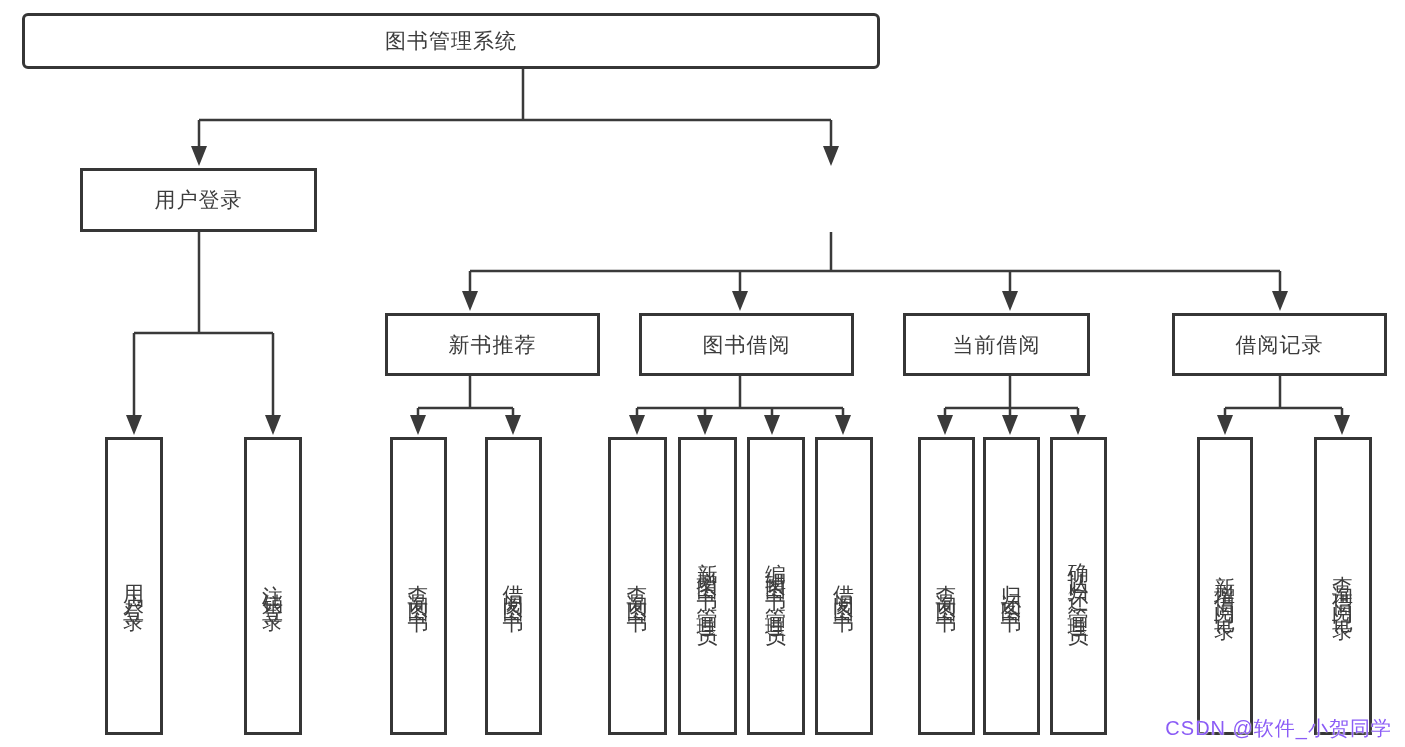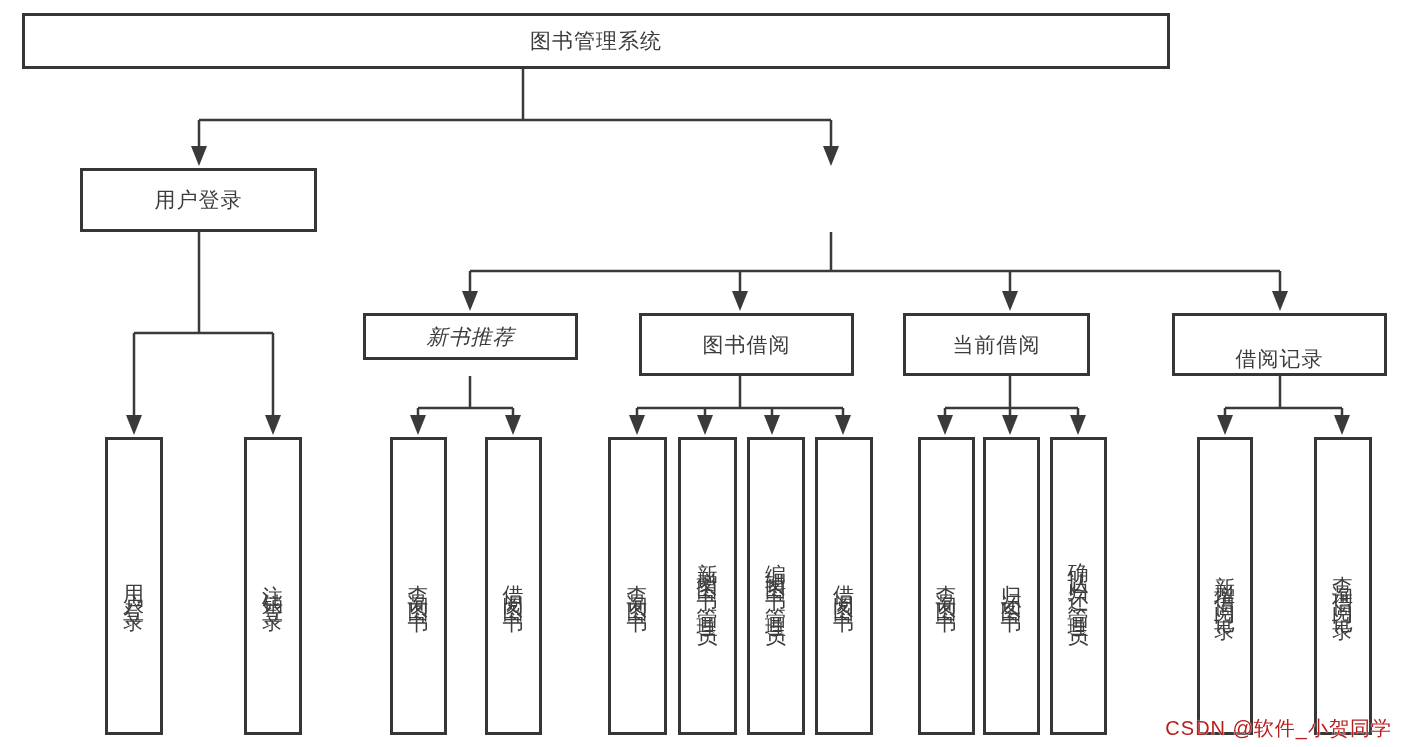--- a/index.html
+++ b/index.html
@@ -37,21 +37,21 @@
     font-size: 21px;
     letter-spacing: 9px;
     line-height: 1;
     white-space: nowrap;
   }
   .watermark {
     position: absolute;
     right: 13px;
     bottom: 5px;
     font-size: 20px;
-    color: #b91c1c;
+    color: #8b5cf6;
     text-shadow: 0 0 2px #ffffff, 0 0 1px #ffffff;
     letter-spacing: 1px;
     z-index: 5;
     white-space: nowrap;
   }
 </style>
 </head>
 <body>
 
 <div class="stage">
@@ -71,38 +71,38 @@
       M1002 291 H1018 L1010 311 Z  M1272 291 H1288 L1280 311 Z
       M126 415 H142 L134 435 Z  M265 415 H281 L273 435 Z
       M410 415 H426 L418 435 Z  M505 415 H521 L513 435 Z
       M629 415 H645 L637 435 Z  M697 415 H713 L705 435 Z
       M764 415 H780 L772 435 Z  M835 415 H851 L843 435 Z
       M937 415 H953 L945 435 Z  M1002 415 H1018 L1010 435 Z
       M1070 415 H1086 L1078 435 Z
       M1217 415 H1233 L1225 435 Z  M1334 415 H1350 L1342 435 Z"></path>
   </svg>
 
-  <div class="node" style="left:22px; top:13px; width:1148px; height:56px;">
+  <div class="node" style="left:22px; top:13px; width:858px; height:56px;border-radius:6px;">
     <span class="lbl">图书管理系统</span>
   </div>
 
   <div class="node" style="left:80px; top:168px; width:237px; height:64px;">
     <span class="lbl">用户登录</span>
   </div>
 
-  <div class="node" style="left:363px; top:313px; width:215px; height:47px;font-style:italic;">
+  <div class="node" style="left:385px; top:313px; width:215px; height:63px;">
     <span class="lbl">新书推荐</span>
   </div>
   <div class="node" style="left:639px; top:313px; width:215px; height:63px;">
     <span class="lbl">图书借阅</span>
   </div>
   <div class="node" style="left:903px; top:313px; width:187px; height:63px;">
     <span class="lbl">当前借阅</span>
   </div>
-  <div class="node" style="left:1172px; top:313px; width:215px; height:63px;align-items:flex-end;">
+  <div class="node" style="left:1172px; top:313px; width:215px; height:63px;">
     <span class="lbl">借阅记录</span>
   </div>
 
   <div class="leaf" style="left:105px; top:437px; width:58px; height:298px;">
     <span class="vlbl">用户登录</span>
   </div>
   <div class="leaf" style="left:244px; top:437px; width:58px; height:298px;">
     <span class="vlbl">注销登录</span>
   </div>
 

